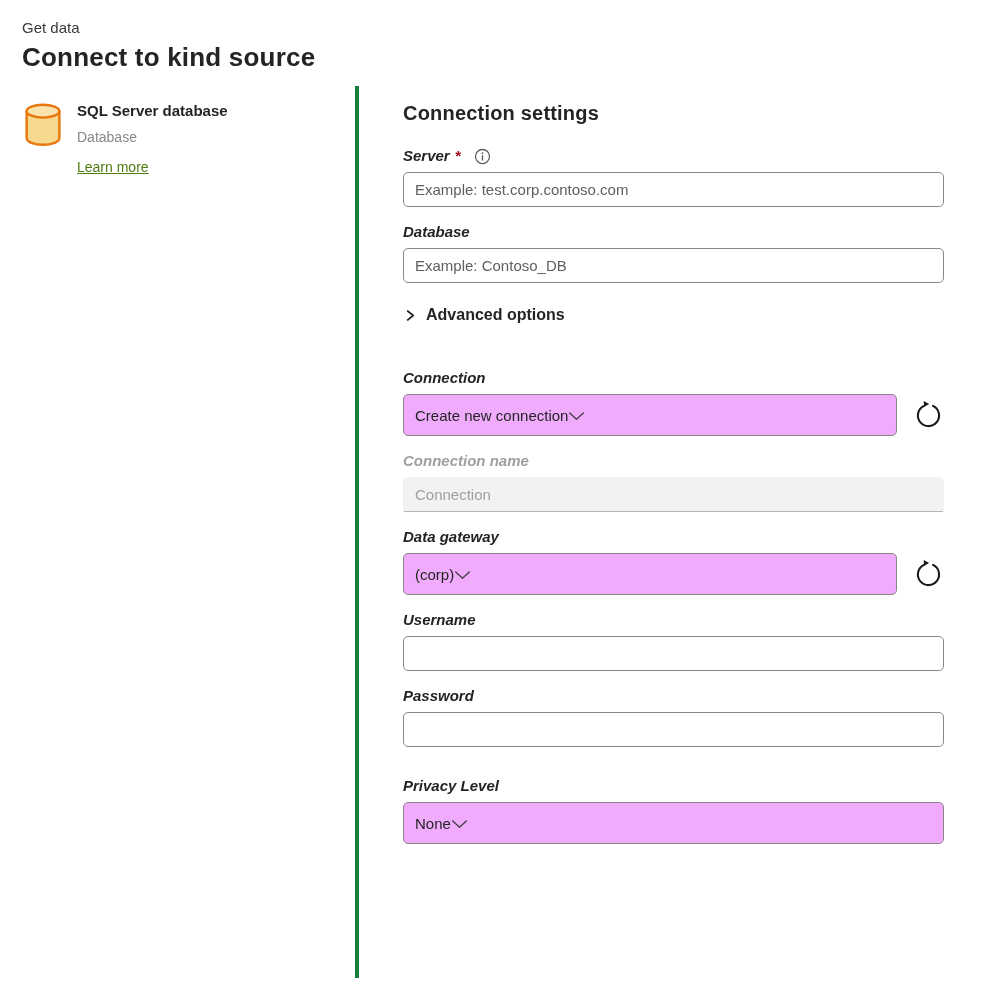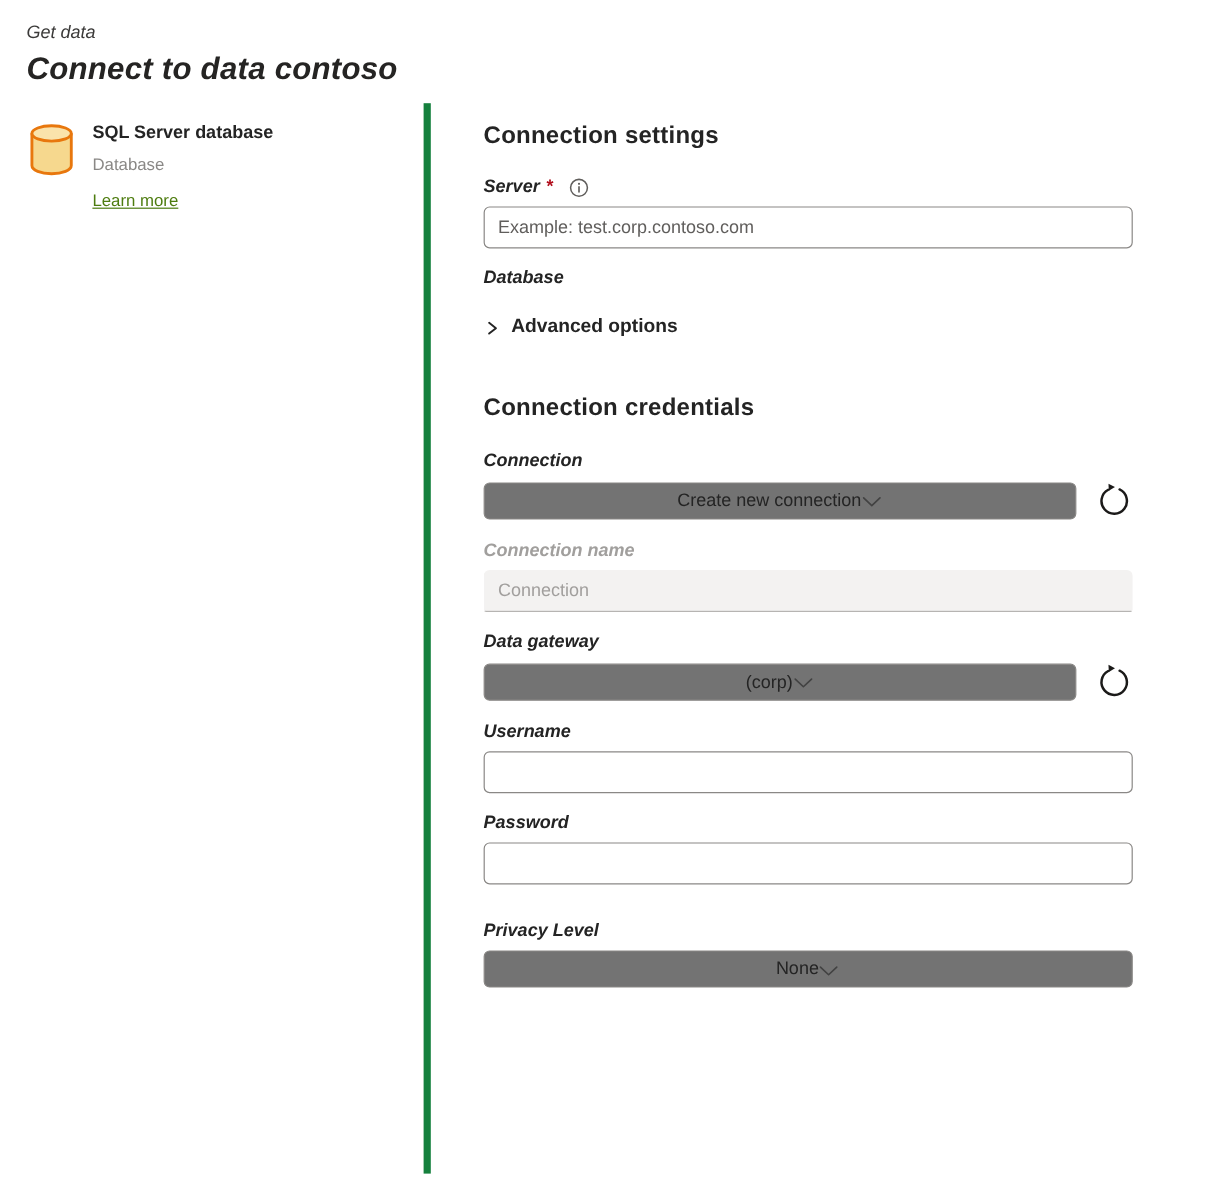--- a/index.html
+++ b/index.html
@@ -5,27 +5,27 @@
   * { margin: 0; padding: 0; box-sizing: border-box; }
   html, body { background: #ffffff; }
   body {
     width: 1004px; height: 997px;
     font-family: "Liberation Sans", "DejaVu Sans", sans-serif;
     color: #242424; overflow: hidden;
   }
   .page { width: 1004px; height: 997px; position: relative; }
 
   
-  .header { padding: 18px 0 0 22px; font-style: italic; }
+  .header { padding: 18px 0 0 22px; }
   .breadcrumb { font-size: 15px; color: #3b3a39; line-height: 19px; }
   .page-title { font-size: 26px; font-weight: 700; color: #252423; line-height: 33px; margin-top: 4px; letter-spacing: 0.2px; }
 
   
   .content { display: flex; align-items: stretch; margin-top: 12px; height: calc(997px - 105px); }
-  .left-col { width: 359px; border-right: 6px solid #15803d; flex: none; }
+  .left-col { width: 359px; border-right: 4px solid #15803d; flex: none; }
   .connector-card { display: flex; padding: 15px 0 0 24px; }
   .connector-icon-wrap { width: 38px; flex: none; margin-top: 2px; }
   .connector-info { margin-left: 15px; }
   .connector-name { font-size: 15px; font-weight: 700; color: #242424; line-height: 19px; }
   .connector-category { font-size: 14px; color: #8a8886; margin-top: 8px; line-height: 18px; }
   .learn-more { display: inline-block; font-size: 14px; color: #4d7c0f; text-decoration: underline; margin-top: 13px; cursor: pointer; }
 
   .right-col { flex: 1; padding: 14px 0 0 44px; }
 
   .section-heading { font-size: 20px; font-weight: 700; color: #242424; line-height: 26px; letter-spacing: 0.2px; }
@@ -47,22 +47,22 @@
   }
   .text-input::placeholder { color: #605e5c; opacity: 1; }
   .text-input:disabled {
     background: #f3f2f1; border-color: #f3f2f1;
     border-bottom: 1px solid #b6b4b2; border-radius: 5px 5px 2px 2px;
   }
   .text-input:disabled::placeholder { color: #a19f9d; }
 
   .combo-row { display: flex; align-items: center; }
   .combobox {
-    width: 541px; height: 31px; border: 1px solid #8a8886; border-radius: 5px;
-    background: #737373; display: flex; align-items: center; justify-content: center;
+    width: 541px; height: 42px; border: 1px solid #8a8886; border-radius: 5px;
+    background: #f0abfc; display: flex; align-items: center; justify-content: flex-start;
     padding: 0 12px 0 11px; cursor: pointer;
   }
   .combo-value { font-size: 15px; color: #242424; }
   .chevron { display: inline-flex; margin-top: 2px; }
 
   .refresh-btn {
     width: 34px; height: 34px; margin-left: 16px; border: none; background: none;
     padding: 0; display: inline-flex; align-items: center; justify-content: center; cursor: pointer;
   }
 
@@ -72,21 +72,21 @@
   .advanced-chevron { display: inline-flex; margin-right: 9px; }
   .advanced-label { font-size: 16px; font-weight: 700; color: #242424; }
 </style>
 </head>
 <body>
 
 <div class="page">
 
   <div class="header">
     <div class="breadcrumb">Get data</div>
-    <div class="page-title">Connect to data contoso</div>
+    <div class="page-title">Connect to kind source</div>
   </div>
 
   <div class="content">
 
     <div class="left-col">
       <div class="connector-card">
         <div class="connector-icon-wrap">
           <svg width="38" height="44" viewBox="0 0 38 44">
             <path d="M2.6 8 V35 C2.6 38.8 9.9 41.8 19 41.8 C28.1 41.8 35.4 38.8 35.4 35 V8" fill="#f6d88e" stroke="#e8770d" stroke-width="2.4" stroke-linejoin="round"></path>
             <ellipse cx="19" cy="8.2" rx="16.4" ry="6.4" fill="#fae3ac" stroke="#e8770d" stroke-width="2.4"></ellipse>
@@ -116,32 +116,32 @@
             </svg>
           </span>
         </div>
         <input class="text-input" type="text" placeholder="Example: test.corp.contoso.com" style="">
       </div>
 
       <div class="field">
         <div class="label-row">
           <span class="field-label">Database</span>
         </div>
+        <input class="text-input" type="text" placeholder="Example: Contoso_DB" style="">
       </div>
 
       <div class="advanced-row">
         <span class="advanced-chevron">
           <svg width="14" height="15" viewBox="0 0 14 15">
             <path d="M4.6 3 L10.3 7.5 L4.6 12" fill="none" stroke="#242424" stroke-width="1.6" stroke-linecap="round" stroke-linejoin="round"></path>
           </svg>
         </span>
         <span class="advanced-label">Advanced options</span>
       </div>
 
-      <div class="section-heading credentials">Connection credentials</div>
 
       <div class="field">
         <div class="label-row">
           <span class="field-label">Connection</span>
         </div>
         <div class="combo-row">
           <div class="combobox">
             <span class="combo-value">Create new connection</span>
             <span class="chevron">
               <svg width="17" height="14" viewBox="0 0 16 13">

